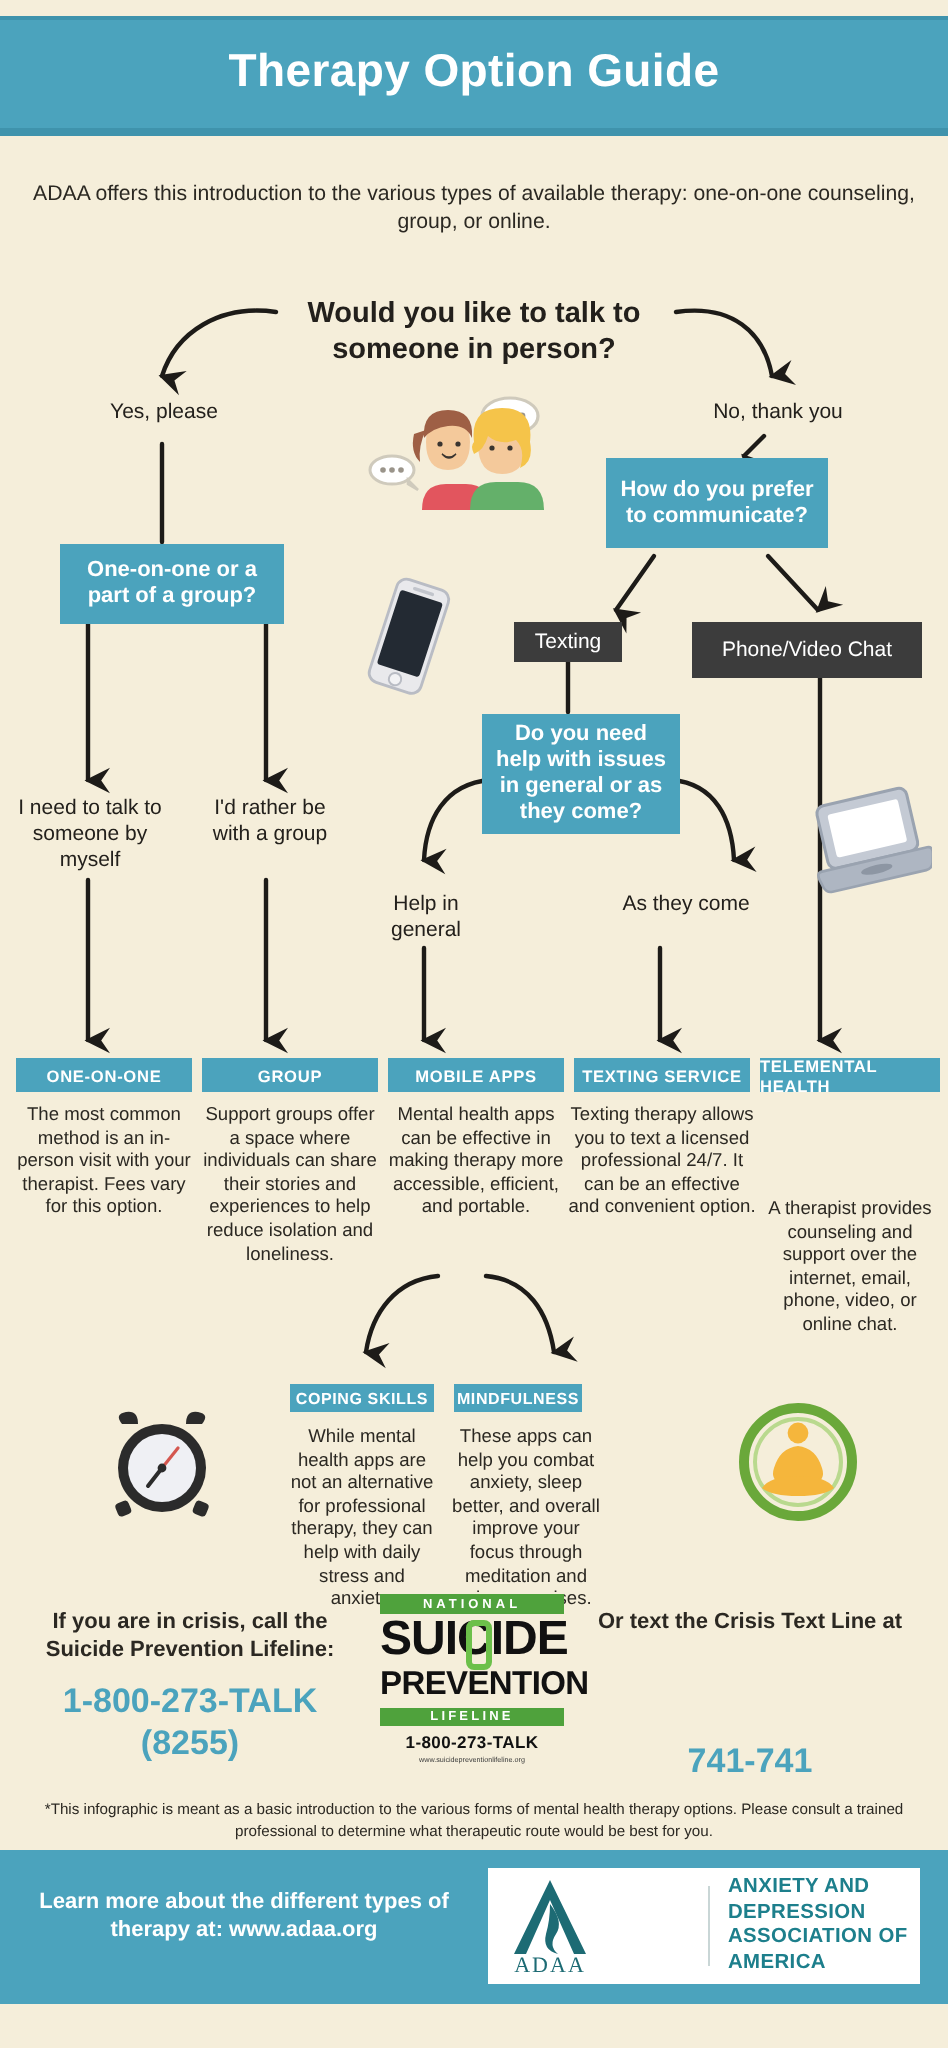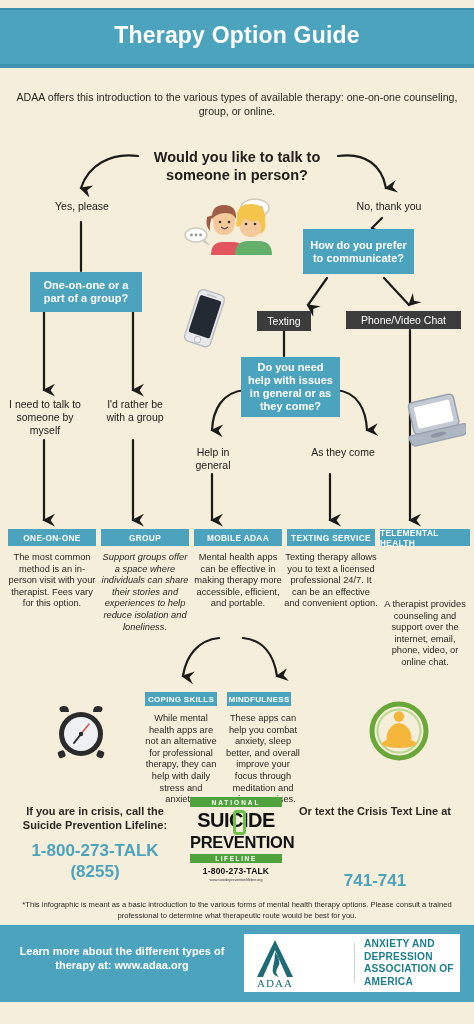--- a/index.html
+++ b/index.html
@@ -140,21 +140,21 @@
   <div class="q-main">Would you like to talk to someone in person?</div>
 
   <div class="lbl" style="left:34px;top:200px;width:96px;">Yes, please</div>
   <div class="lbl" style="left:334px;top:200px;width:110px;">No, thank you</div>
 
   <div class="tealbox" style="left:30px;top:272px;width:112px;height:40px;">One-on-one or a part of a group?</div>
   <div class="tealbox" style="left:303px;top:229px;width:111px;height:45px;">How do you prefer to communicate?</div>
   <div class="tealbox" style="left:241px;top:357px;width:99px;height:60px;">Do you need help with issues in general or as they come?</div>
 
   <div class="darkbox" style="left:257px;top:311px;width:54px;height:20px;">Texting</div>
-  <div class="darkbox" style="left:346px;top:311px;width:115px;height:18px;">Phone/Video Chat</div>
+  <div class="darkbox" style="left:346px;top:311px;width:115px;height:28px;">Phone/Video Chat</div>
 
   <div class="lbl" style="left:6px;top:398px;width:78px;">I need to talk to someone by myself</div>
   <div class="lbl" style="left:99px;top:398px;width:72px;">I'd rather be with a group</div>
   <div class="lbl" style="left:180px;top:446px;width:66px;">Help in general</div>
   <div class="lbl" style="left:298px;top:446px;width:66px;margin-left:12px;">As they come</div>
 
   <svg class="art" style="left:183px;top:197px;" width="104" height="66" viewBox="0 0 104 66">
     <g>
       <ellipse cx="72" cy="11" rx="14" ry="9" fill="#fff" stroke="#cfcabc" stroke-width="1.6"></ellipse>
       <path d="M62,17 L58,23 L64,19 Z" fill="#fff" stroke="#cfcabc" stroke-width="1.4"></path>
@@ -194,26 +194,26 @@
     <g transform="rotate(-13 31 28)">
       <rect x="8" y="6" width="46" height="32" rx="4" fill="#c4cad4" stroke="#9aa3b0" stroke-width="1.5"></rect>
       <rect x="13" y="11" width="36" height="22" rx="1.5" fill="#ffffff"></rect>
       <path d="M4,38 h54 q3,0 2,4 l-1,4 q-1,3 -4,3 h-48 q-3,0 -4,-3 l-1,-4 q-1,-4 2,-4 z" fill="#aeb6c2" stroke="#9aa3b0" stroke-width="1.3"></path>
       <ellipse cx="31" cy="43" rx="8" ry="2.2" fill="#8d96a3"></ellipse>
     </g>
   </svg>
 
   <div class="colhead" style="left:8px;top:529px;width:88px;">ONE-ON-ONE</div>
   <div class="colhead" style="left:101px;top:529px;width:88px;">GROUP</div>
-  <div class="colhead" style="left:194px;top:529px;width:88px;">MOBILE ADAA</div>
+  <div class="colhead" style="left:194px;top:529px;width:88px;">MOBILE APPS</div>
   <div class="colhead" style="left:287px;top:529px;width:88px;">TEXTING SERVICE</div>
   <div class="colhead" style="left:380px;top:529px;width:90px;">TELEMENTAL HEALTH</div>
 
   <div class="colbody" style="left:8px;top:552px;width:88px;">The most common method is an in-person visit with your therapist. Fees vary for this option.</div>
-  <div class="colbody" style="left:99px;top:552px;width:92px;font-style:italic;">Support groups offer a space where individuals can share their stories and experiences to help reduce isolation and loneliness.</div>
+  <div class="colbody" style="left:99px;top:552px;width:92px;">Support groups offer a space where individuals can share their stories and experiences to help reduce isolation and loneliness.</div>
   <div class="colbody" style="left:193px;top:552px;width:90px;">Mental health apps can be effective in making therapy more accessible, efficient, and portable.</div>
   <div class="colbody" style="left:284px;top:552px;width:94px;">Texting therapy allows you to text a licensed professional 24/7. It can be an effective and convenient option.</div>
   <div class="colbody" style="left:381px;top:552px;width:88px;margin-top:47px;">A therapist provides counseling and support over the internet, email, phone, video, or online chat.</div>
 
   <div class="subhead" style="left:145px;top:692px;width:72px;">COPING SKILLS</div>
   <div class="subhead" style="left:227px;top:692px;width:64px;">MINDFULNESS</div>
   <div class="subbody" style="left:143px;top:713px;width:76px;">While mental health apps are not an alternative for professional therapy, they can help with daily stress and anxiety.</div>
   <div class="subbody" style="left:225px;top:713px;width:76px;">These apps can help you combat anxiety, sleep better, and overall improve your focus through meditation and other exercises.</div>
 
   <svg class="art" style="left:52px;top:704px;" width="58" height="58" viewBox="0 0 58 58">
@@ -242,21 +242,21 @@
 
   <div class="crisis-txt" style="left:10px;top:805px;width:170px;">If you are in crisis, call the Suicide Prevention Lifeline:</div>
   <div class="crisis-num" style="left:6px;top:840px;width:178px;">1-800-273-TALK</div>
   <div class="crisis-num" style="left:6px;top:861px;width:178px;">(8255)</div>
 
   <div class="crisis-txt" style="left:295px;top:805px;width:160px;">Or text the Crisis Text Line at</div>
   <div class="crisis-num" style="left:295px;top:846px;width:160px;margin-top:24px;">741-741</div>
 
   <div class="spl">
     <div class="bar" style="top:1px;height:10px;">NATIONAL</div>
-    <div class="word" style="top:12px;font-size:20px;line-height:24px;letter-spacing:-.5px;">SUICIDE</div>
+    <div class="word" style="top:12px;font-size:24px;line-height:24px;letter-spacing:-.5px;">SUICIDE</div>
     <div class="handle" style="left:43px;top:14px;"></div>
     <div class="word" style="top:38px;font-size:16.5px;line-height:17px;letter-spacing:-.3px;">PREVENTION</div>
     <div class="bar" style="top:58px;height:9px;letter-spacing:1.6px;">LIFELINE</div>
     <div class="phone" style="top:70px;">1-800-273-TALK</div>
     <div class="url" style="top:82px;">www.suicidepreventionlifeline.org</div>
   </div>
 
   <div class="disclaimer">*This infographic is meant as a basic introduction to the various forms of mental health therapy options. Please consult a trained professional to determine what therapeutic route would be best for you.</div>
 
   <div class="foot"></div>

